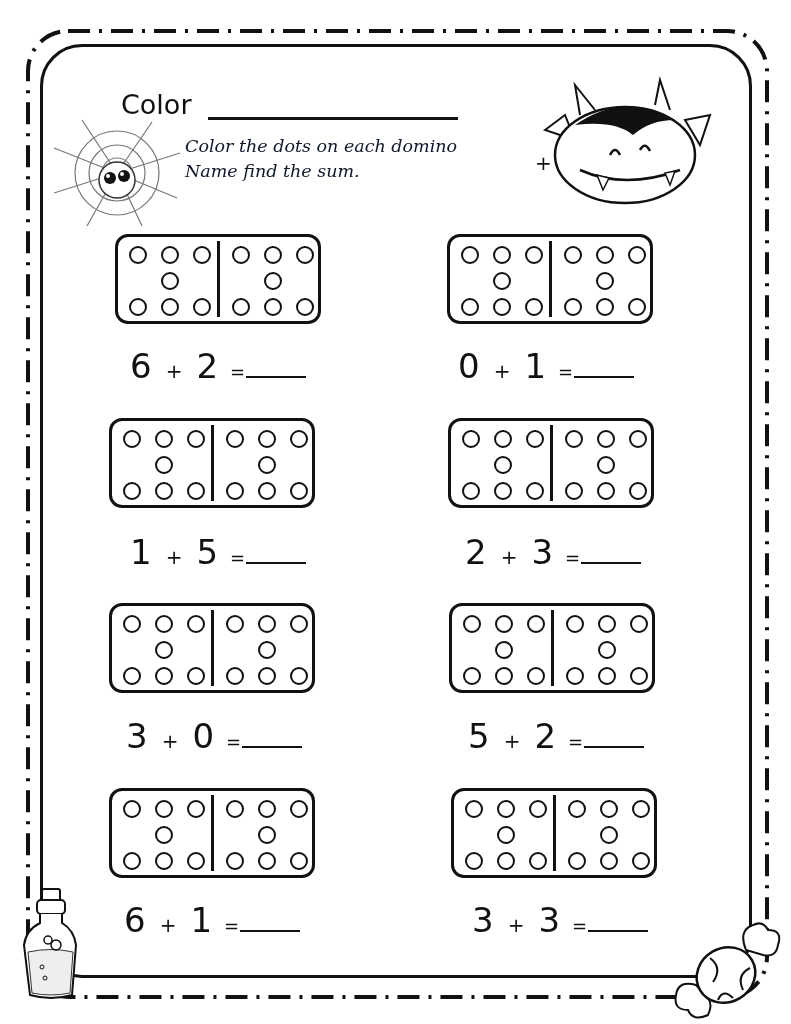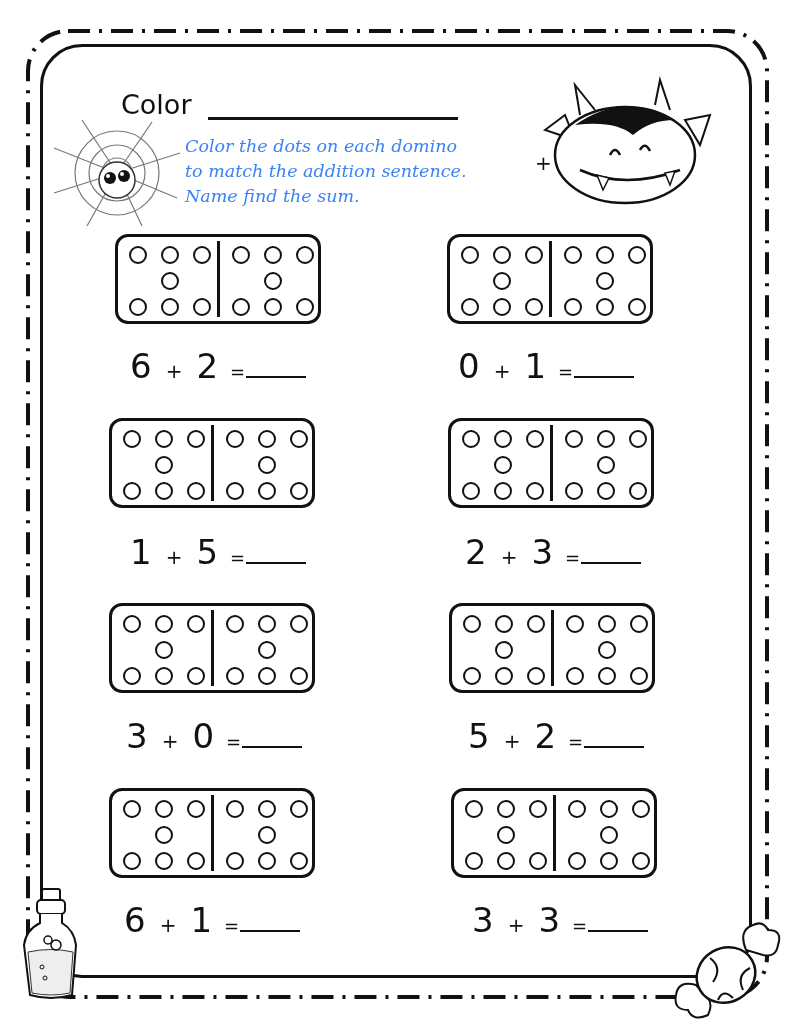--- a/index.html
+++ b/index.html
@@ -1,21 +1,21 @@
 <!DOCTYPE html>
 <html><head>
 <meta charset="utf-8">
 <style>
   html,body{margin:0;padding:0;background:#fff;}
   body{width:791px;height:1024px;position:relative;overflow:hidden;font-family:"Liberation Sans",sans-serif;color:#111;}
   .outer-border{position:absolute;left:25px;top:28px;width:745px;height:972px;box-sizing:border-box;}
   .inner-border{position:absolute;left:40px;top:44px;width:712px;height:934px;border:3px solid #111;border-radius:42px;box-sizing:border-box;}
   .name-label{position:absolute;left:121px;top:89px;font-size:27px;font-family:"DejaVu Sans",sans-serif;}
   .name-line{position:absolute;left:208px;top:117px;width:250px;border-bottom:3px solid #111;}
-  .instructions{position:absolute;left:185px;top:134px;font-family:"DejaVu Serif",serif;font-size:17.5px;line-height:25px;font-style:italic;color:#3b82f6;}
+  .instructions{position:absolute;left:185px;top:134px;font-family:"DejaVu Serif",serif;font-size:17.5px;line-height:25px;font-style:italic;color:#0f172a;}
   .spider{position:absolute;left:52px;top:118px;}
   .monster{position:absolute;left:535px;top:75px;}
   .bottle{position:absolute;left:18px;top:885px;}
   .candy{position:absolute;left:668px;top:920px;}
   .domino{position:absolute;width:206px;height:90px;border:3px solid #111;border-radius:13px;box-sizing:border-box;}
   .domino .divider{position:absolute;left:99px;top:4px;width:3px;bottom:4px;background:#111;}
   .half{position:absolute;top:0;width:100px;height:84px;}
   .half.l{left:0}.half.r{left:103px}
   .dot{position:absolute;width:18px;height:18px;border:2.4px solid #111;border-radius:50%;box-sizing:border-box;}
   .eq{position:absolute;font-family:"DejaVu Sans",sans-serif;font-size:34px;display:flex;align-items:baseline;}
@@ -30,21 +30,20 @@
 <svg class="outer-border" width="745" height="972" viewBox="0 0 745 972">
   <rect x="3" y="3" width="739" height="966" rx="40" ry="40" fill="none" stroke="#111" stroke-width="4" stroke-dasharray="22 9 3 9"></rect>
 </svg>
 <div class="inner-border"></div>
 
 <div class="name-label">Color</div>
 <div class="name-line"></div>
 
 <div class="instructions">
   <div>Color the dots on each domino</div>
-  <div>to match the addition sentence.</div>
   <div>Name find the sum.</div>
 </div>
 
 <svg class="spider" width="130" height="110" viewBox="0 0 130 110">
   <g stroke="#777" fill="none" stroke-width="1.2">
     <line x1="65" y1="55" x2="100" y2="4"></line>
       <line x1="65" y1="55" x2="128" y2="35"></line>
     <line x1="65" y1="55" x2="125" y2="80"></line>
       <line x1="65" y1="55" x2="90" y2="108"></line>
     <line x1="65" y1="55" x2="35" y2="108"></line>

